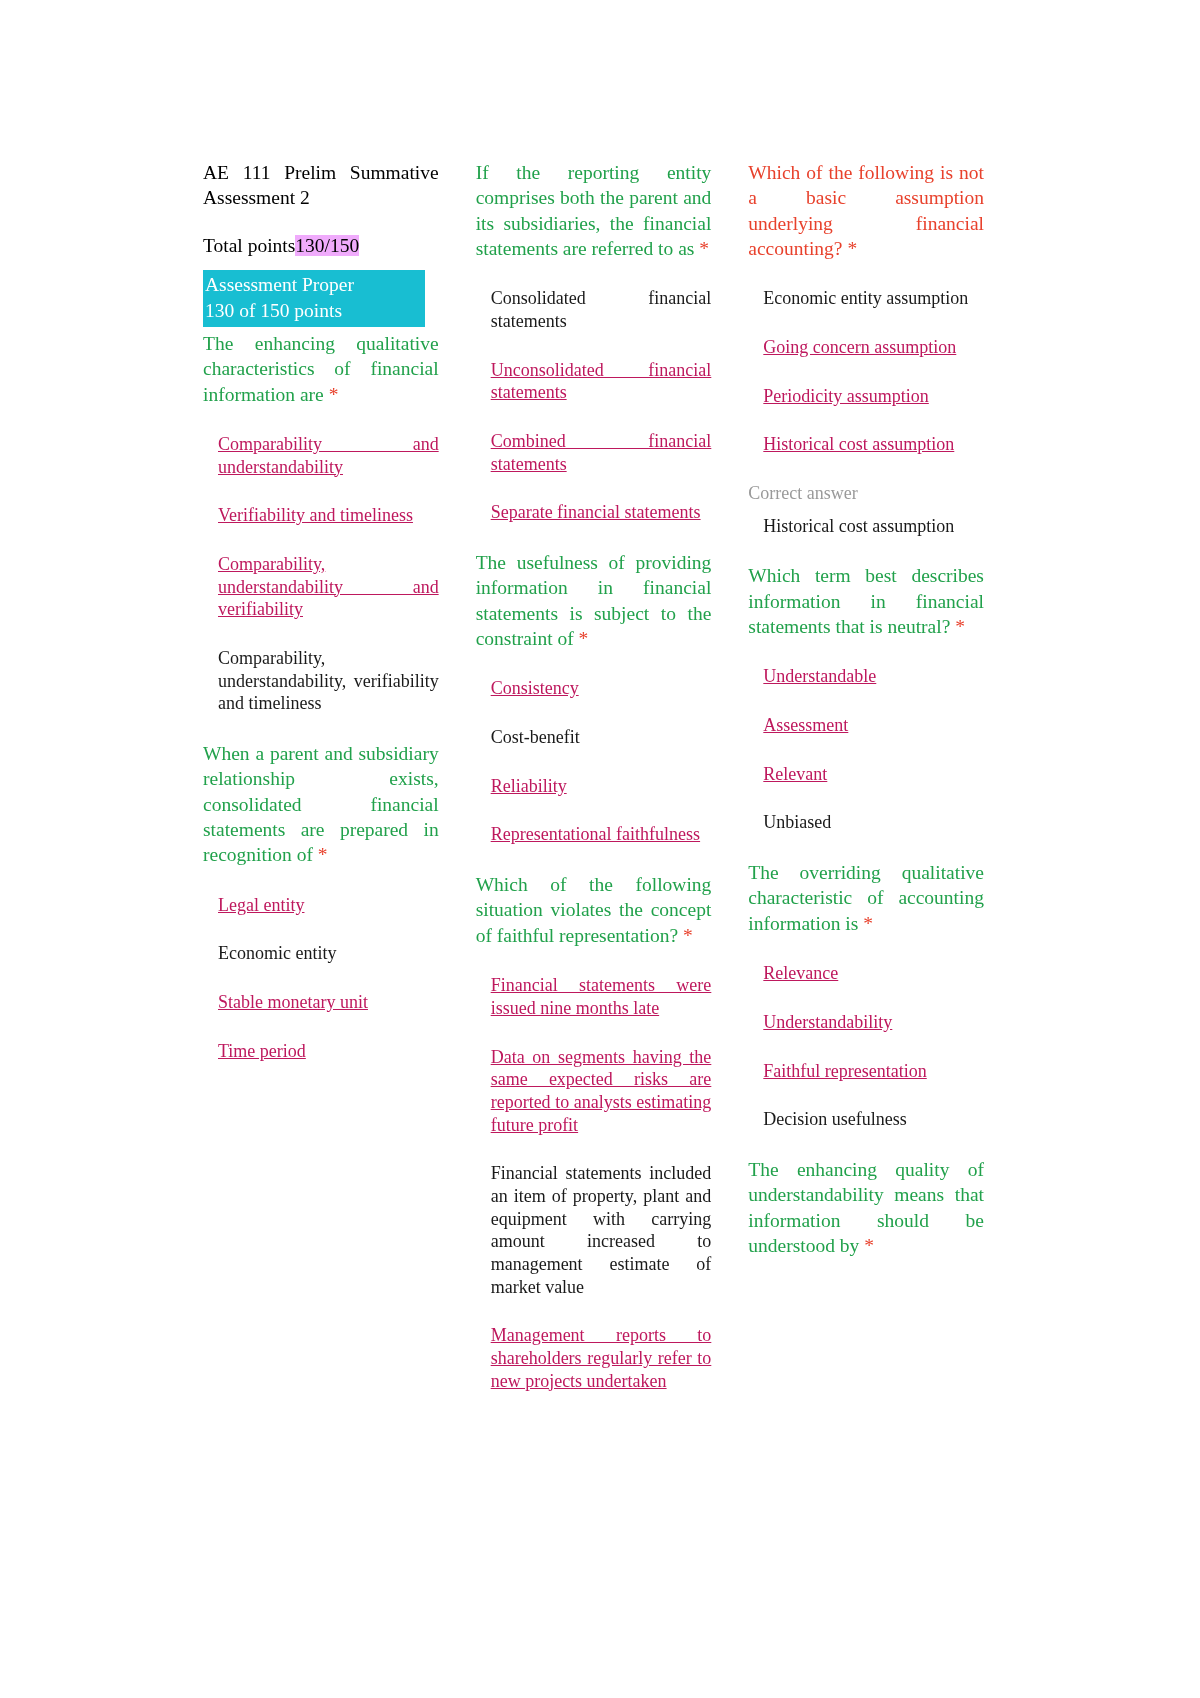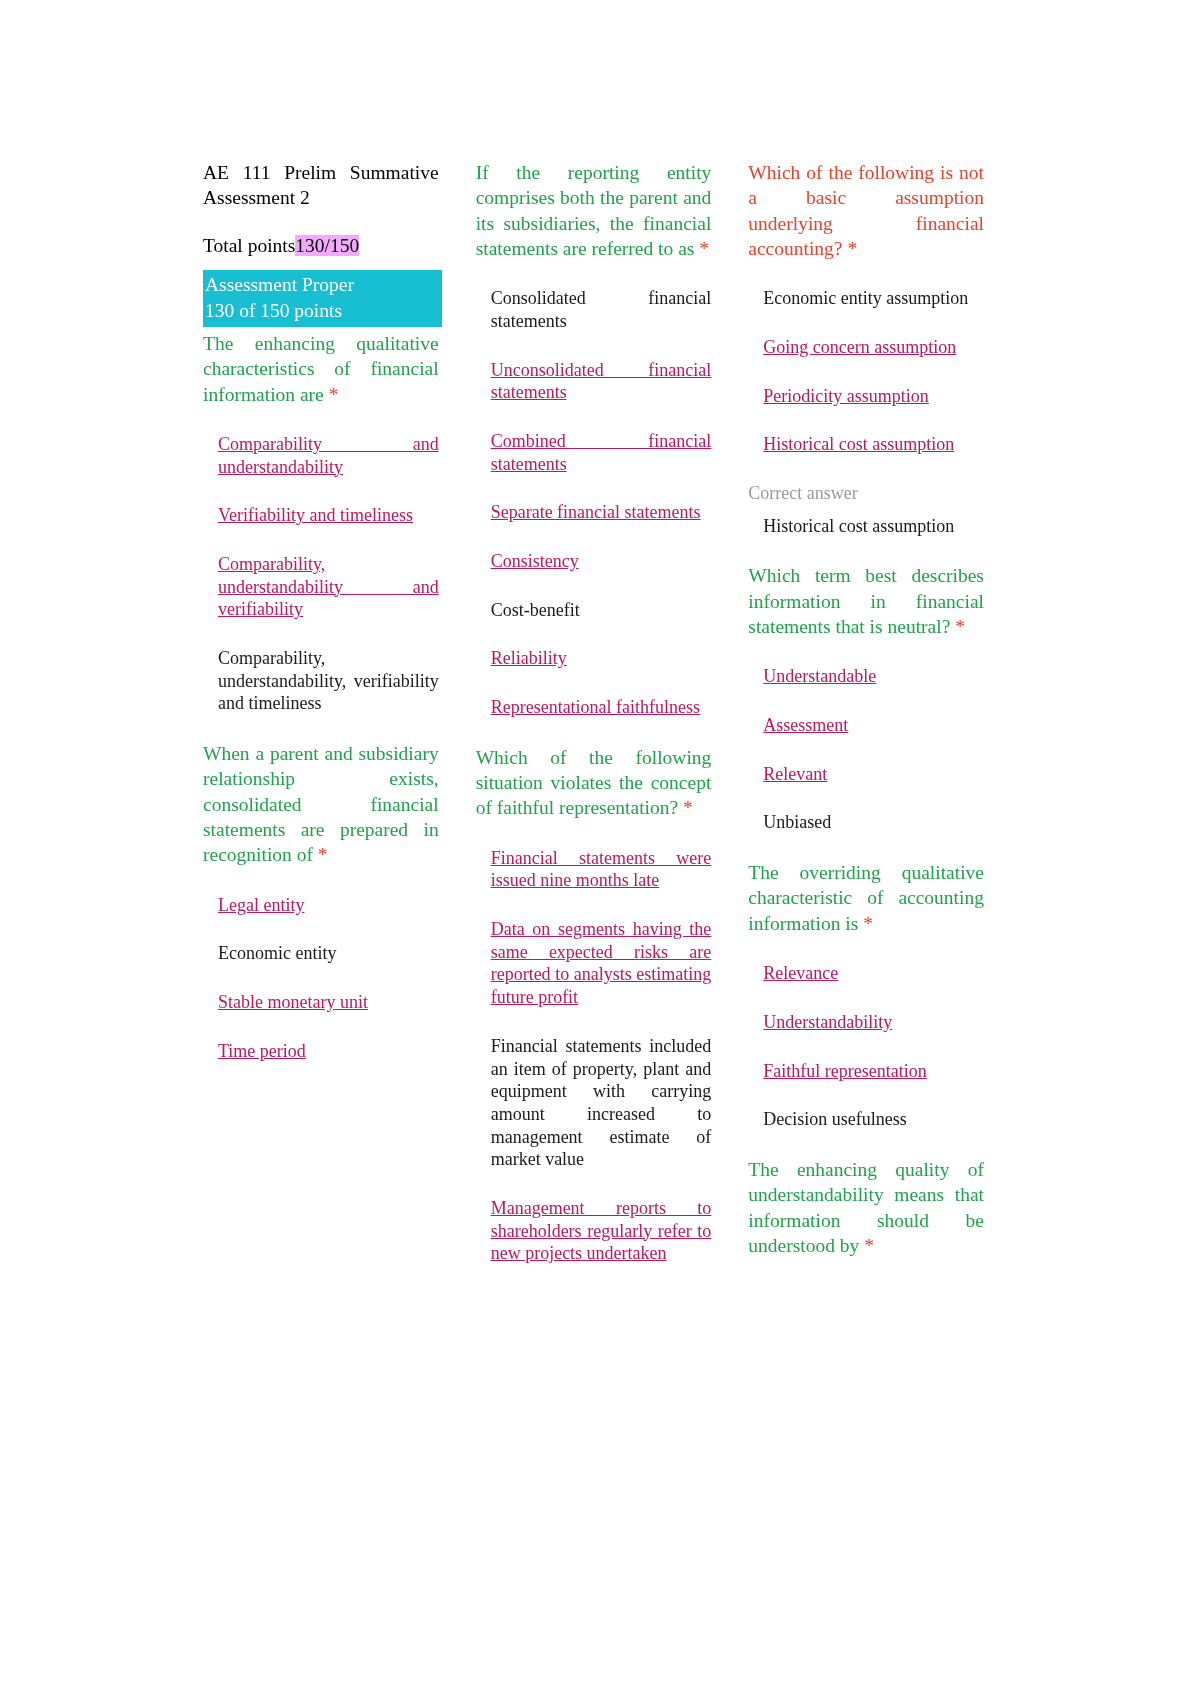--- a/index.html
+++ b/index.html
@@ -50,21 +50,21 @@
     background: #f0abfc;
     color: #000;
   }
   .section-banner {
     background: #18bed2;
     color: #ffffff;
     font-size: 19.5px;
     line-height: 1.33;
     padding: 2px 0 3px 2px;
     margin: 0 0 0 0;
-    width: 239px;
+    width: 222px;
     box-sizing: border-box;
   }
   .question {
     font-size: 19.5px;
     line-height: 1.30;
     text-align: justify;
     text-align-last: left;
     margin: 4px 0 26px 0;
     hyphens: none;
   }
@@ -124,20 +124,21 @@
 
     <div class="blk">
       <div class="question q-green"><span>If the reporting entity comprises both the parent and its subsidiaries, the financial statements are referred to as</span> <span class="ast">*</span></div>
       <div class="opt opt-selected">Consolidated financial statements</div>
       <div class="opt opt-gray">Unconsolidated financial statements</div>
       <div class="opt opt-gray">Combined financial statements</div>
       <div class="opt opt-gray">Separate financial statements</div>
     </div>
 
     <div class="blk">
+      <div class="question q-green"><span>The usefulness of providing information in financial statements is subject to the constraint of</span> <span class="ast">*</span></div>
       <div class="opt opt-gray">Consistency</div>
       <div class="opt opt-selected">Cost-benefit</div>
       <div class="opt opt-gray">Reliability</div>
       <div class="opt opt-gray">Representational faithfulness</div>
     </div>
 
     <div class="blk">
       <div class="question q-green"><span>Which of the following situation violates the concept of faithful representation?</span> <span class="ast">*</span></div>
       <div class="opt opt-gray">Financial statements were issued nine months late</div>
       <div class="opt opt-gray">Data on segments having the same expected risks are reported to analysts estimating future profit</div>

